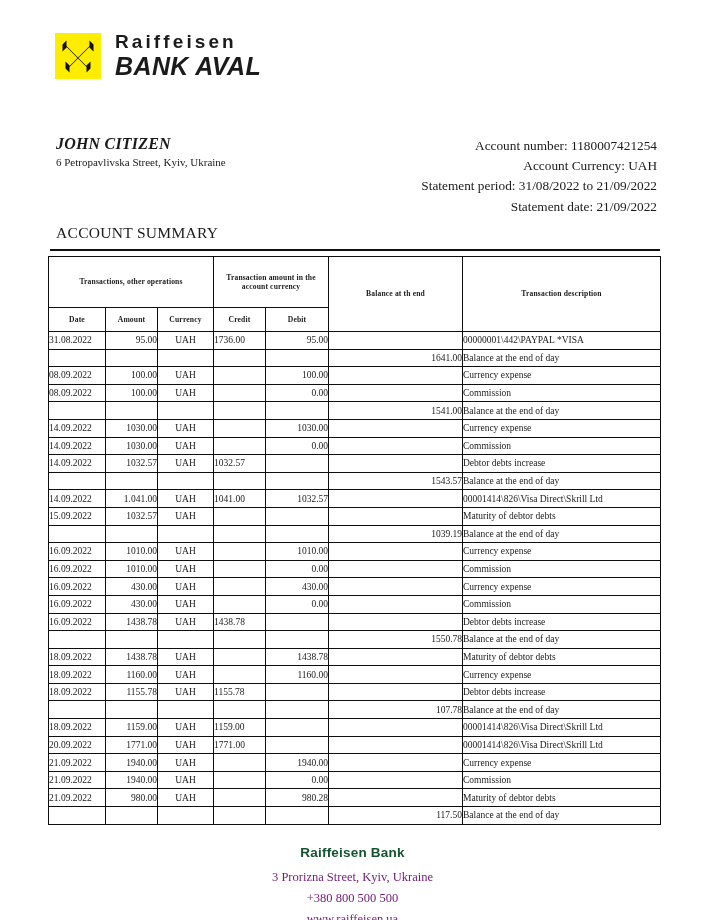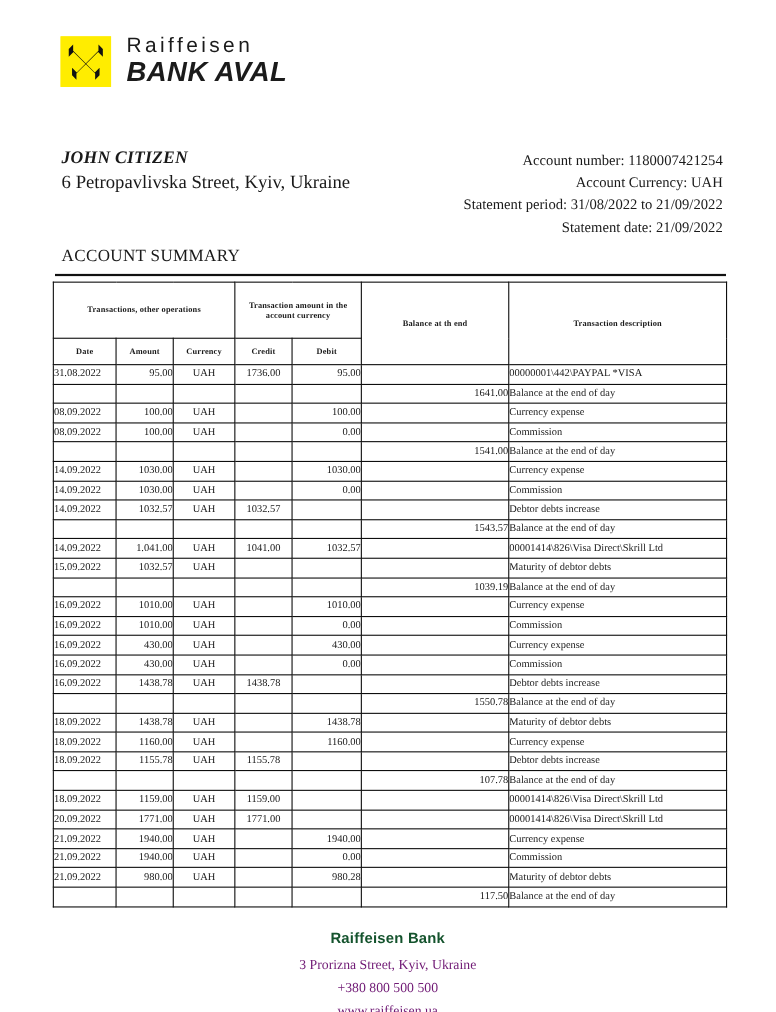--- a/index.html
+++ b/index.html
@@ -39,21 +39,21 @@
   }
   .logo-mark svg { display: block; }
   .logo-words {
     display: flex;
     flex-direction: column;
     justify-content: center;
     line-height: 1;
   }
   .logo-word-top {
     font-family: "Liberation Sans", sans-serif;
-    font-weight: normal;
+    font-weight: bold;
     font-size: 19px;
     letter-spacing: 3.1px;
     color: #1b1b1b;
     margin-bottom: 3px;
   }
   .logo-word-bottom {
     font-family: "Liberation Sans", sans-serif;
     font-weight: bold;
     font-style: italic;
     font-size: 25px;
@@ -68,21 +68,21 @@
     top: 135px;
   }
   .customer-name {
     font-weight: bold;
     font-size: 16px;
     letter-spacing: 0.2px;
     margin: 0 0 3px 0;
     font-style: italic;
   }
   .customer-address {
-    font-size: 17px;
+    font-size: 11px;
     margin: 0;
   }
   .acct-meta {
     position: absolute;
     right: 48px;
     top: 136px;
     text-align: right;
     font-size: 13.3px;
     line-height: 1.52;
   }
@@ -142,21 +142,21 @@
   table.stmt tbody td {
     height: 16.6px;
     vertical-align: middle;
     font-size: 9.5px;
     white-space: nowrap;
     overflow: hidden;
   }
   .c-date   { text-align: left;  padding-left: 3px; }
   .c-amount { text-align: right; padding-right: 4px; }
   .c-cur    { text-align: center; }
-  .c-credit { text-align: center; padding-right: 4px; }
+  .c-credit { text-align: left; padding-right: 4px; }
   .c-debit  { text-align: right; padding-right: 4px; }
   .c-bal    { text-align: right; padding-right: 4px; }
   .c-desc   { text-align: left;  padding-left: 4px; }
 
   
   col.w-date   { width: 57px; }
   col.w-amount { width: 52px; }
   col.w-cur    { width: 56px; }
   col.w-credit { width: 52px; }
   col.w-debit  { width: 63px; }

